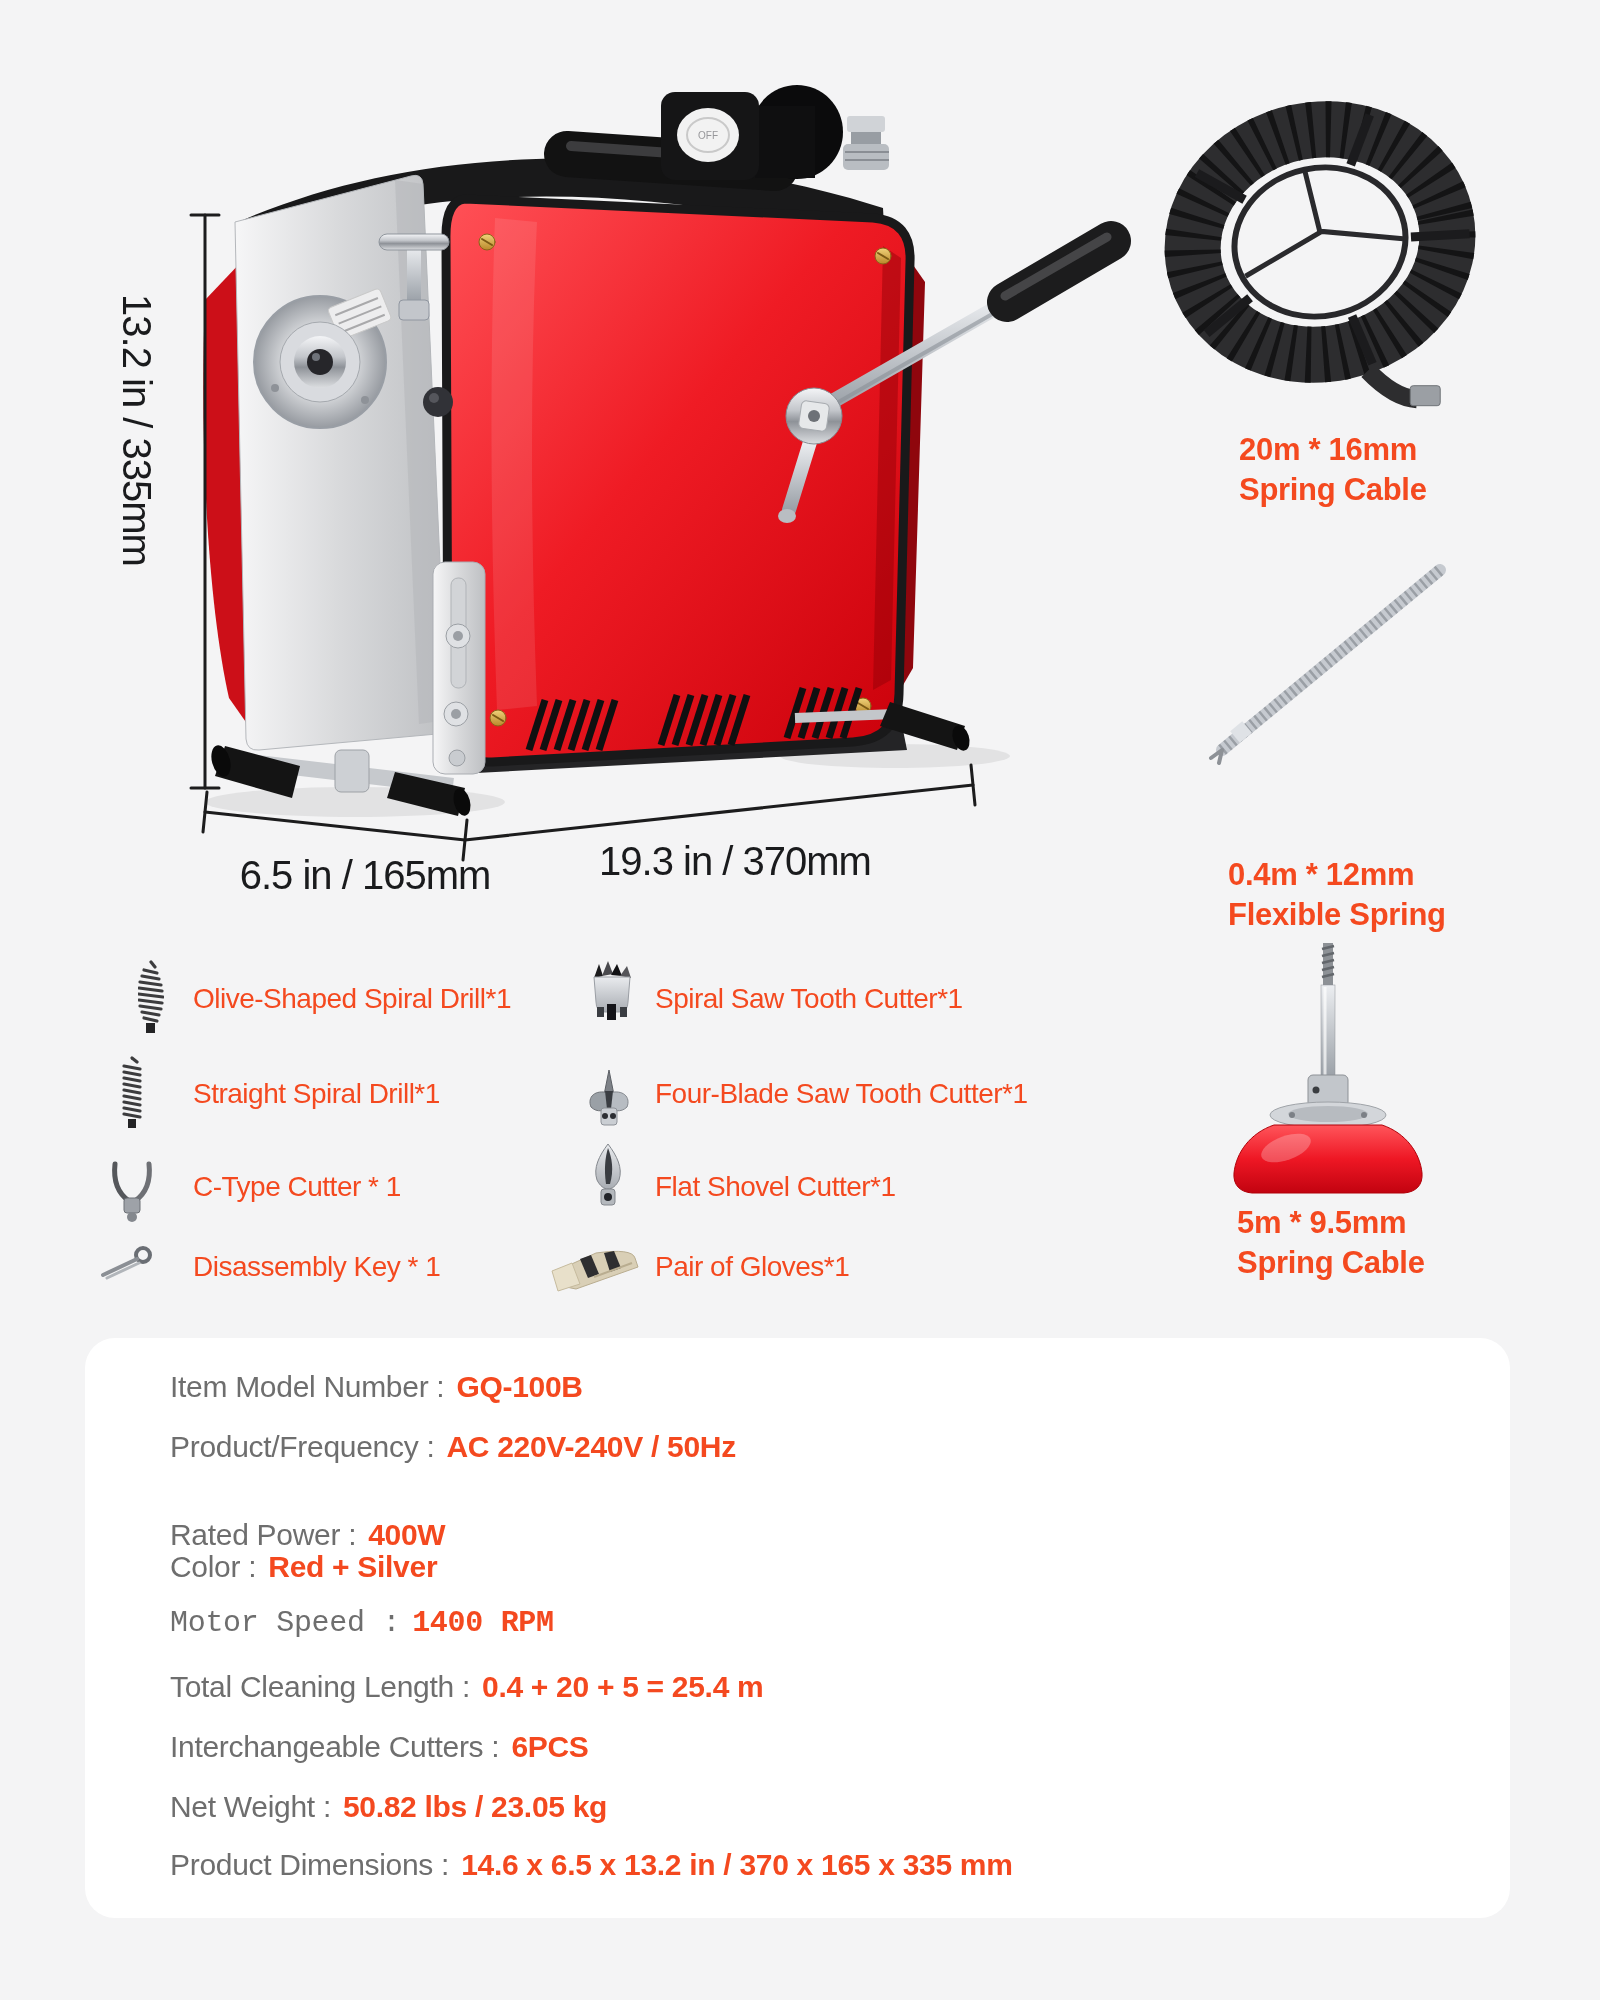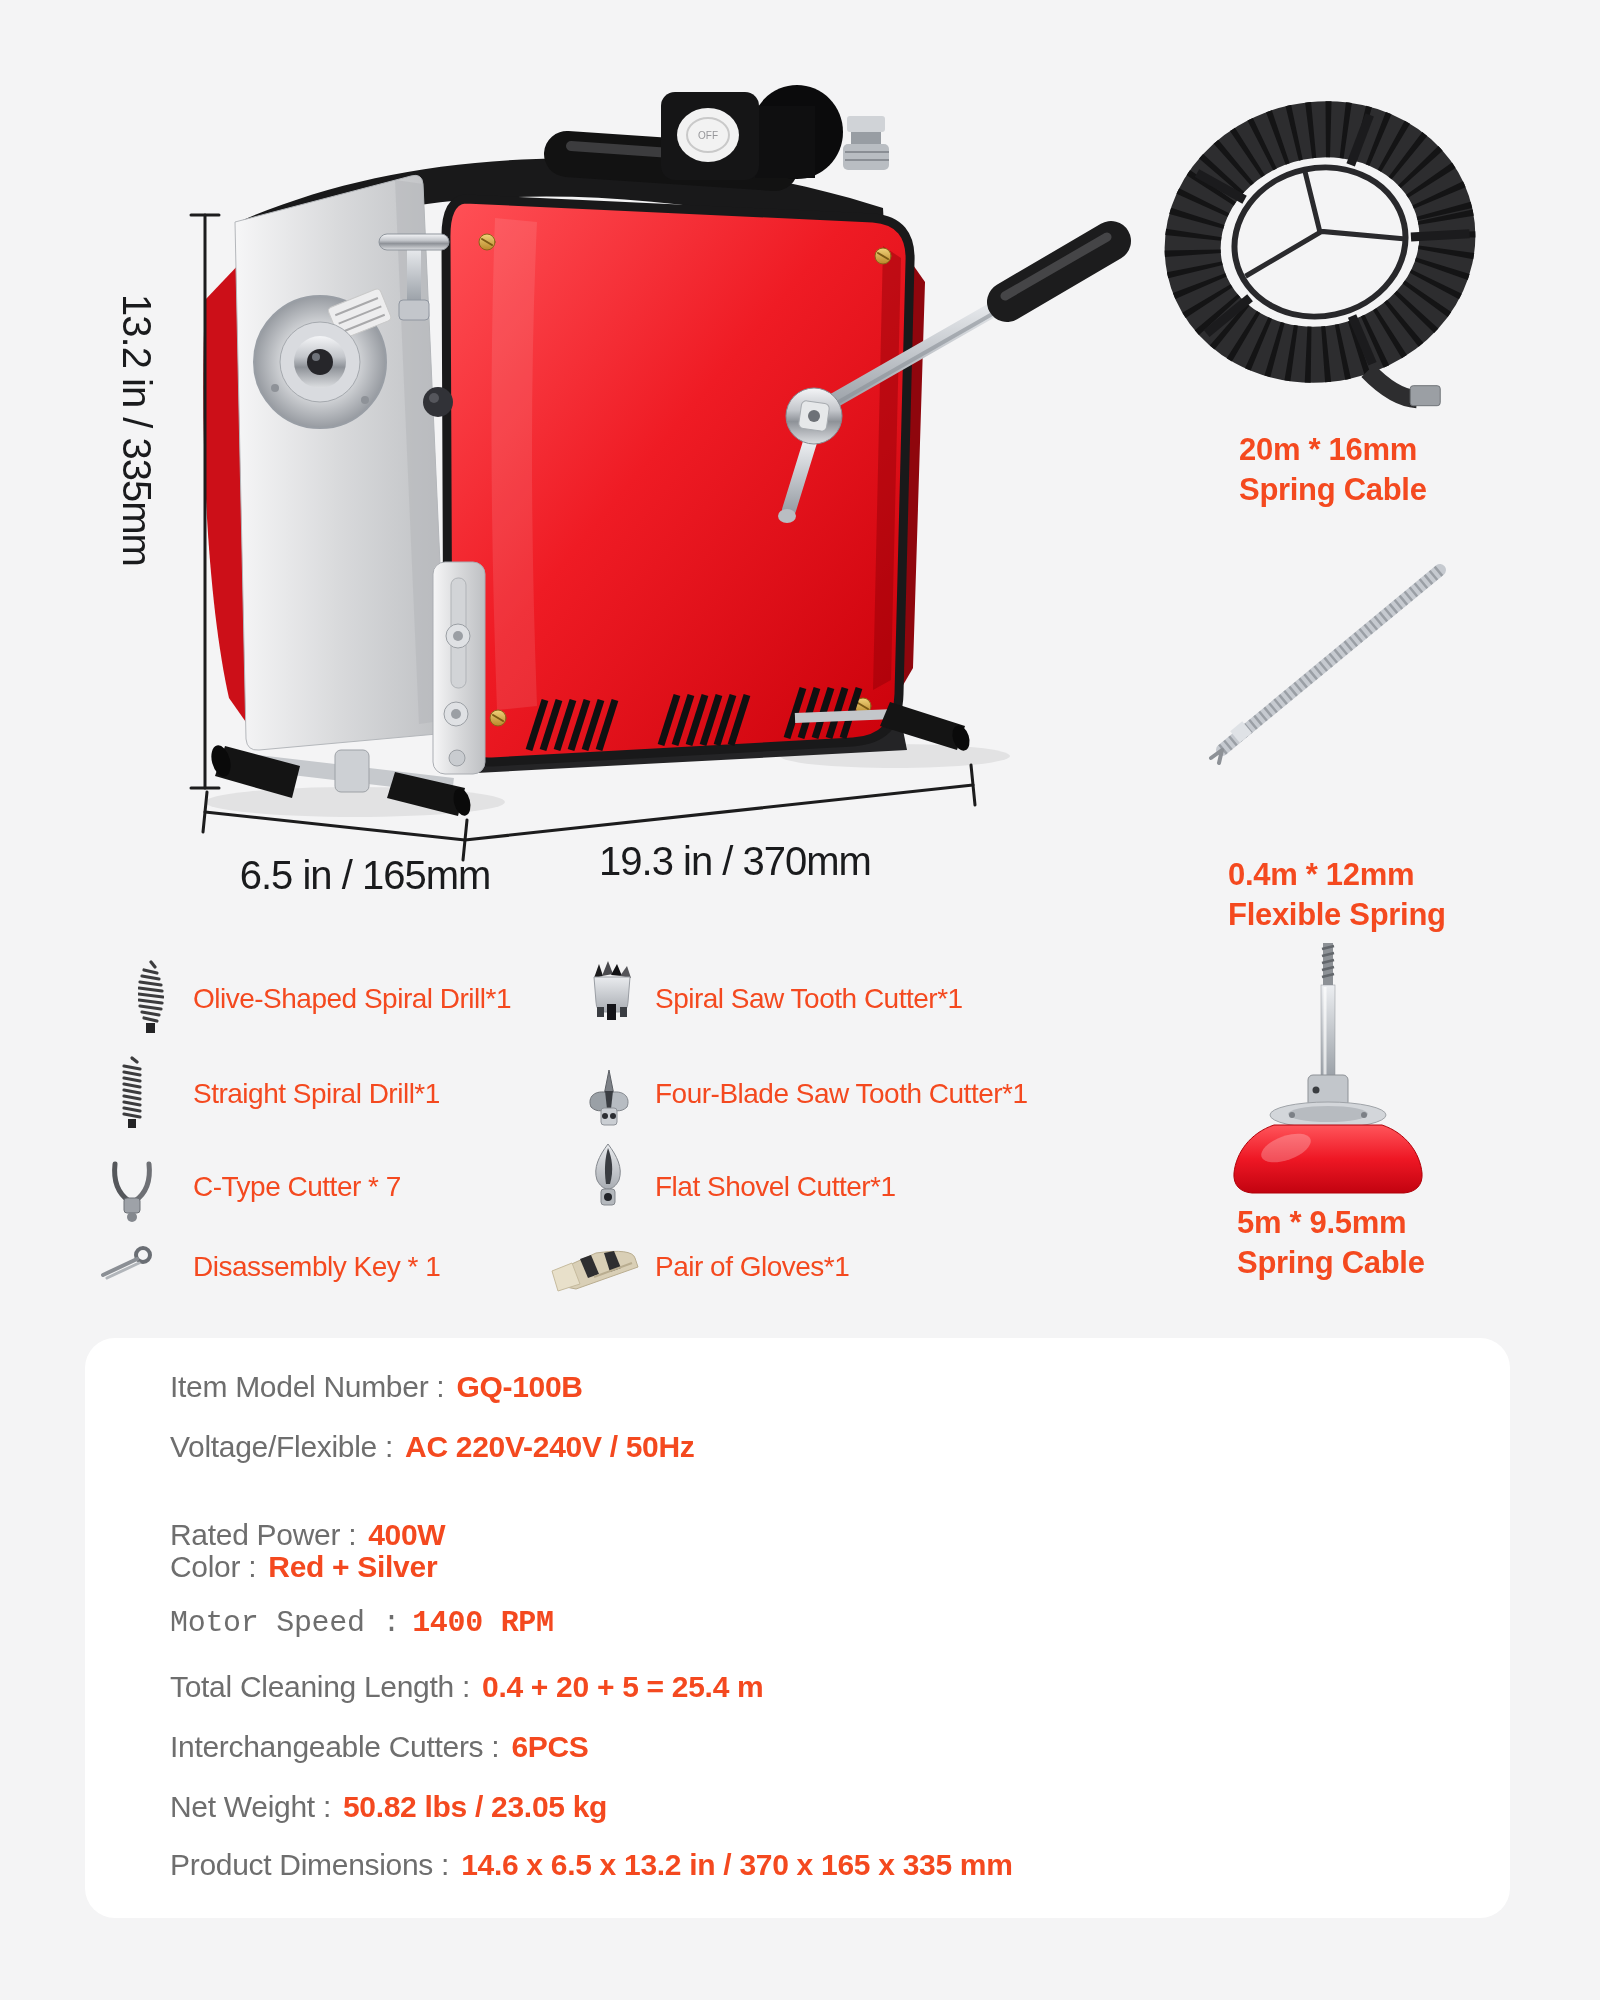--- a/index.html
+++ b/index.html
@@ -351,33 +351,33 @@
   <svg class="abs" style="left:544px;top:1244px" width="98" height="50" viewBox="0 0 98 50">
     <path d="M 10 28 L 52 9 Q 88 4 91 14 L 94 23 L 32 45 Q 12 43 10 28 Z" fill="#d9cfb6" stroke="#b9ad90"></path>
     <path d="M 36 15 L 47 11 L 55 30 L 44 34 Z" fill="#2e2e30"></path>
     <path d="M 60 9 L 70 7 L 77 24 L 66 28 Z" fill="#2e2e30"></path>
     <polygon points="8,27 28,19 36,40 14,47" fill="#e8e0ca" stroke="#c6bb9e"></polygon>
     <line x1="50" y1="33" x2="88" y2="19" stroke="#b9ad90" stroke-width="2"></line>
   </svg>
 
   <div class="acc-label" style="left:193px;top:980px;">Olive-Shaped Spiral Drill*1</div>
   <div class="acc-label" style="left:193px;top:1075px;">Straight Spiral Drill*1</div>
-  <div class="acc-label" style="left:193px;top:1168px;">C-Type Cutter * 7</div>
+  <div class="acc-label" style="left:193px;top:1168px;">C-Type Cutter * 1</div>
   <div class="acc-label" style="left:193px;top:1248px;">Disassembly Key * 1</div>
   <div class="acc-label" style="left:655px;top:980px;">Spiral Saw Tooth Cutter*1</div>
   <div class="acc-label" style="left:655px;top:1075px;">Four-Blade Saw Tooth Cutter*1</div>
   <div class="acc-label" style="left:655px;top:1168px;">Flat Shovel Cutter*1</div>
   <div class="acc-label" style="left:655px;top:1248px;">Pair of Gloves*1</div>
 
   <div class="card">
     <div class="spec-row" style="top:31px;">
       <span class="slabel">Item Model Number :</span><span class="svalue">GQ-100B</span>
     </div>
     <div class="spec-row" style="top:91px;">
-      <span class="slabel">Voltage/Flexible :</span><span class="svalue">AC 220V-240V / 50Hz</span>
+      <span class="slabel">Product/Frequency :</span><span class="svalue">AC 220V-240V / 50Hz</span>
     </div>
     <div class="spec-row" style="top:151px;margin-top:28px;">
       <span class="slabel">Rated Power :</span><span class="svalue">400W</span>
     </div>
     <div class="spec-row" style="top:211px;">
       <span class="slabel">Color :</span><span class="svalue">Red + Silver</span>
     </div>
     <div class="spec-row" style="top:267px;font-family:Liberation Mono, monospace;">
       <span class="slabel">Motor Speed :</span><span class="svalue">1400 RPM</span>
     </div>

